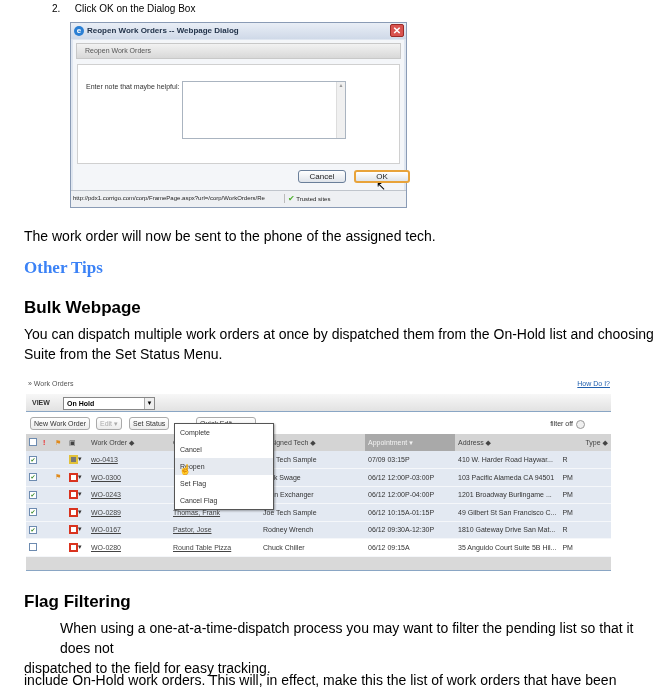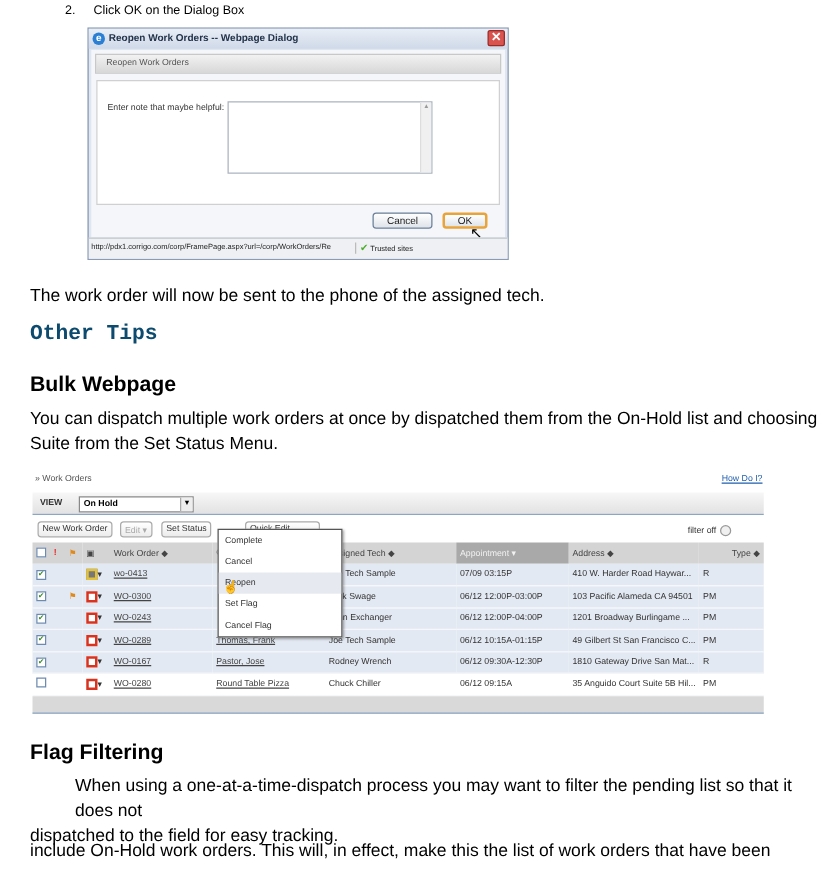--- a/index.html
+++ b/index.html
@@ -13,28 +13,28 @@
   .dlg-title { height: 16px; background: linear-gradient(#e9eef6,#cfd9e8); font-size: 8px; font-weight: bold; color: #22334a; padding: 3px 0 0 16px; position: relative; }
   .dlg-title .ie { position: absolute; left: 3px; top: 3px; width: 10px; height: 10px; border-radius: 50%; background: #2a7fd4; color: #fff; font-size: 8px; line-height: 10px; text-align: center; }
   .dlg-close { position: absolute; right: 2px; top: 1px; width: 14px; height: 13px; background: #d9534f; border: 1px solid #9a2b27; color: #fff; font-size: 10px; line-height: 11px; text-align: center; border-radius: 2px; }
   .dlg-body { position: absolute; left: 2px; top: 17px; right: 2px; height: 150px; background: #f4f6f9; }
   .dlg-header { margin: 3px; height: 16px; background: linear-gradient(#f2f2f2,#d8d8d8); border: 1px solid #c8c8c8; font-size: 7px; color: #555; padding: 3px 8px; }
   .dlg-panel { position: absolute; left: 4px; top: 24px; right: 4px; height: 100px; background: #fff; border: 1px solid #d0d0d0; }
   .dlg-label { position: absolute; left: 8px; top: 18px; font-size: 7px; color: #333; }
   .dlg-textarea { position: absolute; left: 104px; top: 16px; width: 164px; height: 58px; border: 1px solid #aab4c0; background: #fff; }
   .dlg-textarea .sb { position: absolute; right: 0; top: 0; bottom: 0; width: 9px; background: #f0f0f0; border-left: 1px solid #ddd; font-size: 5px; color: #999; text-align: center; }
   .btn-cancel { position: absolute; left: 225px; top: 130px; width: 48px; height: 13px; border: 1px solid #6a7f9a; border-radius: 3px; background: linear-gradient(#fff,#dfe4ea); font-size: 8px; text-align: center; line-height: 11px; color: #222; }
-  .btn-ok { position: absolute; left: 281px; top: 130px; width: 36px; height: 13px; border: 2px solid #e8a33a; border-radius: 3px; background: linear-gradient(#fff,#dfe4ea); font-size: 8px; text-align: center; line-height: 9px; color: #222; }
+  .btn-ok { position: absolute; left: 281px; top: 130px; width: 56px; height: 13px; border: 2px solid #e8a33a; border-radius: 3px; background: linear-gradient(#fff,#dfe4ea); font-size: 8px; text-align: center; line-height: 9px; color: #222; }
   .cursor { position: absolute; left: 303px; top: 139px; font-size: 12px; color: #000; }
   .dlg-status { position: absolute; left: 0; right: 0; bottom: 0; height: 17px; background: #eef0f3; border-top: 1px solid #c0c5cc; font-size: 6px; color: #222; padding: 4px 2px; white-space: nowrap; overflow: hidden; }
   .dlg-status .trusted { position: absolute; left: 213px; top: 3px; border-left: 1px solid #bbb; padding-left: 3px; }
   .dlg-status .check { color: #4caf2a; font-size: 8px; }
 
   .para { left: 24px; font-size: 14px; line-height: 20px; }
-  .h-tips { left: 24px; top: 258px; font-family: Liberation Mono, monospace; font-size: 17px; font-weight: bold; color: #0c4a6e; }
+  .h-tips { left: 24px; top: 258px; font-family: Liberation Serif, serif; font-size: 17px; font-weight: bold; color: #3b82f6; }
   .h2 { left: 24px; font-size: 17px; font-weight: bold; }
 
   
   .app { left: 26px; top: 378px; width: 610px; height: 190px; }
   .crumb { position: absolute; left: 2px; top: 2px; font-size: 7px; color: #555; }
   .howdo { position: absolute; right: 26px; top: 2px; font-size: 7px; color: #1f5fae; text-decoration: underline; }
   .viewbar { position: absolute; left: 0; top: 16px; width: 585px; height: 18px; background: linear-gradient(#f7f7f7,#e2e2e2); border-bottom: 1px solid #8aa6c4; }
   .viewbar .lbl { position: absolute; left: 6px; top: 5px; font-size: 7px; font-weight: bold; color: #333; }
   .viewsel { position: absolute; left: 37px; top: 3px; width: 92px; height: 13px; background: #fff; border: 1px solid #888; font-size: 7px; font-weight: bold; padding: 2px 3px; }
   .viewsel .arr { position: absolute; right: 0; top: 0; width: 10px; height: 11px; border-left: 1px solid #aaa; background: #eee; font-size: 6px; text-align: center; line-height: 11px; }

